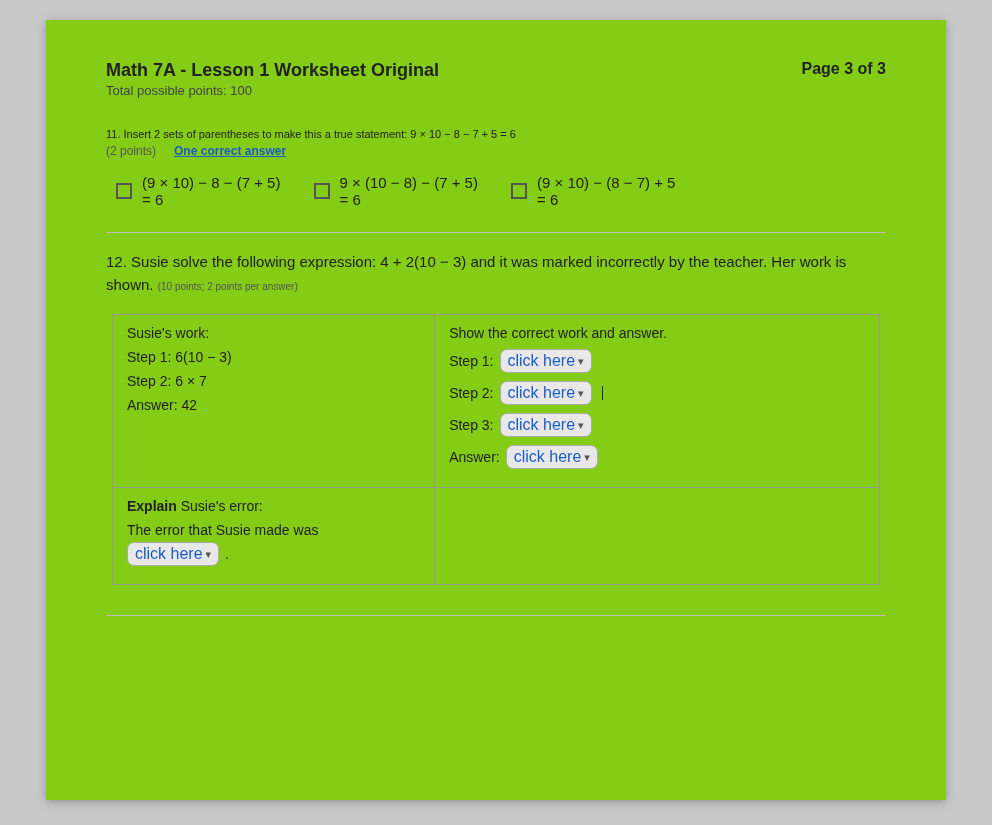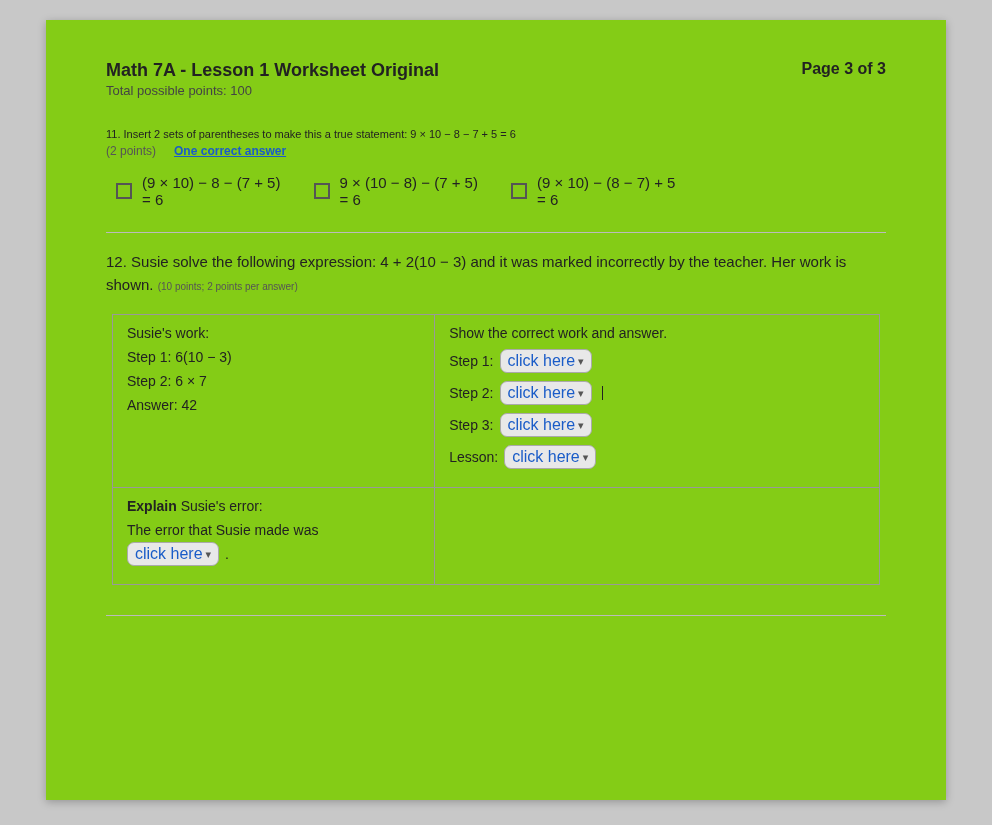--- a/index.html
+++ b/index.html
@@ -247,21 +247,21 @@
             <div class="step-row">
               <span>Step 2: </span>
               <button class="click-here-btn">click here</button>
               <span class="cursor-bar"></span>
             </div>
             <div class="step-row">
               <span>Step 3: </span>
               <button class="click-here-btn">click here</button>
             </div>
             <div class="step-row">
-              <span>Lesson: </span>
+              <span>Answer: </span>
               <button class="click-here-btn">click here</button>
             </div>
           </td>
         </tr>
         <tr>
           <td class="left-col left-bottom-cell">
             <div>
               <span class="bold">Explain</span>
               <span>Susie's error:</span>
             </div>

